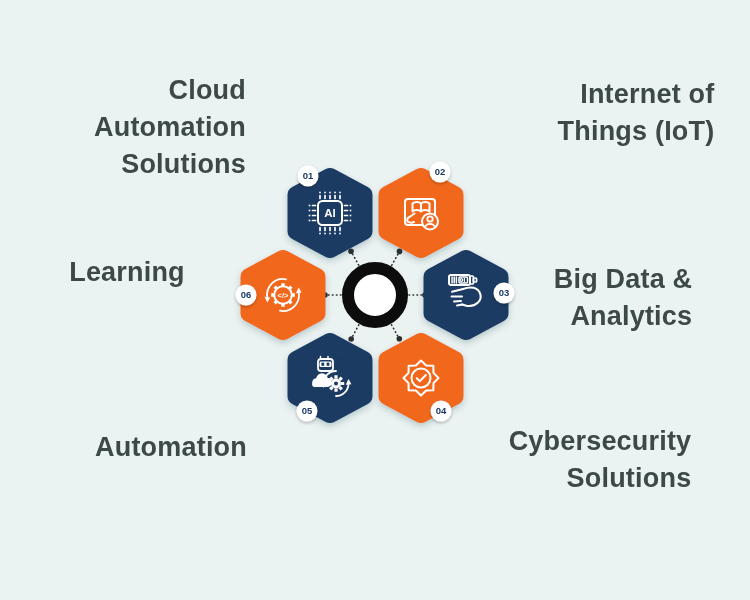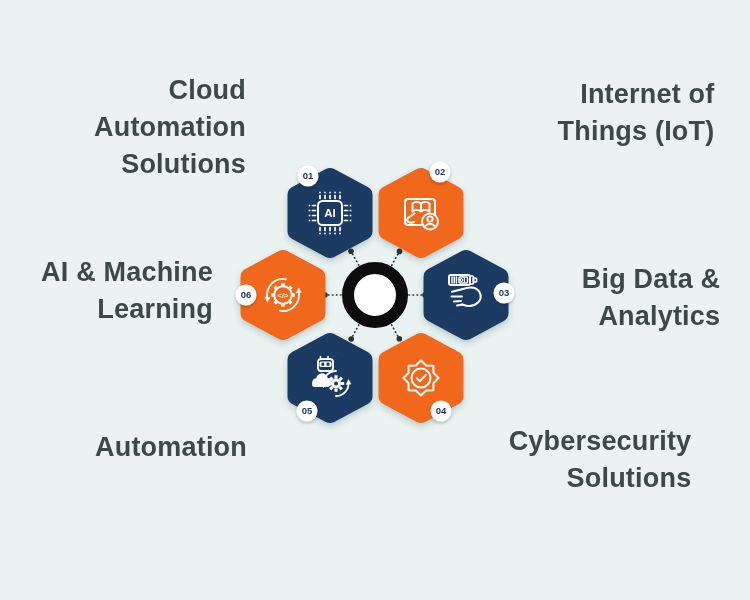--- a/index.html
+++ b/index.html
@@ -4,21 +4,21 @@
 <style>
   html,body{margin:0;padding:0;}
   body{width:750px;height:600px;overflow:hidden;font-family:"Liberation Sans",sans-serif;}
   .stage{position:relative;width:750px;height:600px;background:#eaf3f1;}
   .stage svg{position:absolute;left:0;top:0;}
   .lbl{position:absolute;transform:translateX(-50%);text-align:right;
        font-size:27px;line-height:37px;font-weight:bold;color:#3d4949;letter-spacing:.2px;}
   .lbl div{white-space:nowrap;}
   #lbl-01{left:170px;top:72px;}
   #lbl-02{left:596px;top:76px;margin-left:40px;}
-  #lbl-03{left:623px;top:261px;margin-left:28px;}
+  #lbl-03{left:623px;top:261px;}
   #lbl-04{left:600px;top:423px;}
   #lbl-05{left:171px;top:429px;}
   #lbl-06{left:127px;top:254px;}
   .icon{stroke:#ffffff;fill:none;stroke-width:2;stroke-linecap:round;stroke-linejoin:round;}
   .fillw{fill:#ffffff;stroke:none;}
   svg text{font-family:"Liberation Sans",sans-serif;}
   .badge-num{font-size:9.5px;font-weight:bold;}
   .chip-label{font-size:11.5px;font-weight:bold;fill:#ffffff;stroke:none;}
   .code-label{font-size:7.5px;font-weight:bold;fill:#ffffff;stroke:none;}
   .dotline{stroke-dasharray:0.6 3.4;stroke-width:1.6;fill:none;stroke-linecap:round;}
@@ -229,17 +229,16 @@
   <div>Analytics</div>
 </div>
 <div class="lbl" id="lbl-04">
   <div>Cybersecurity</div>
   <div>Solutions</div>
 </div>
 <div class="lbl" id="lbl-05">
   <div>Automation</div>
 </div>
 <div class="lbl" id="lbl-06">
-  <div>AI &amp; Machine</div>
   <div>Learning</div>
 </div>
 
 </div>
 
 </body></html>

